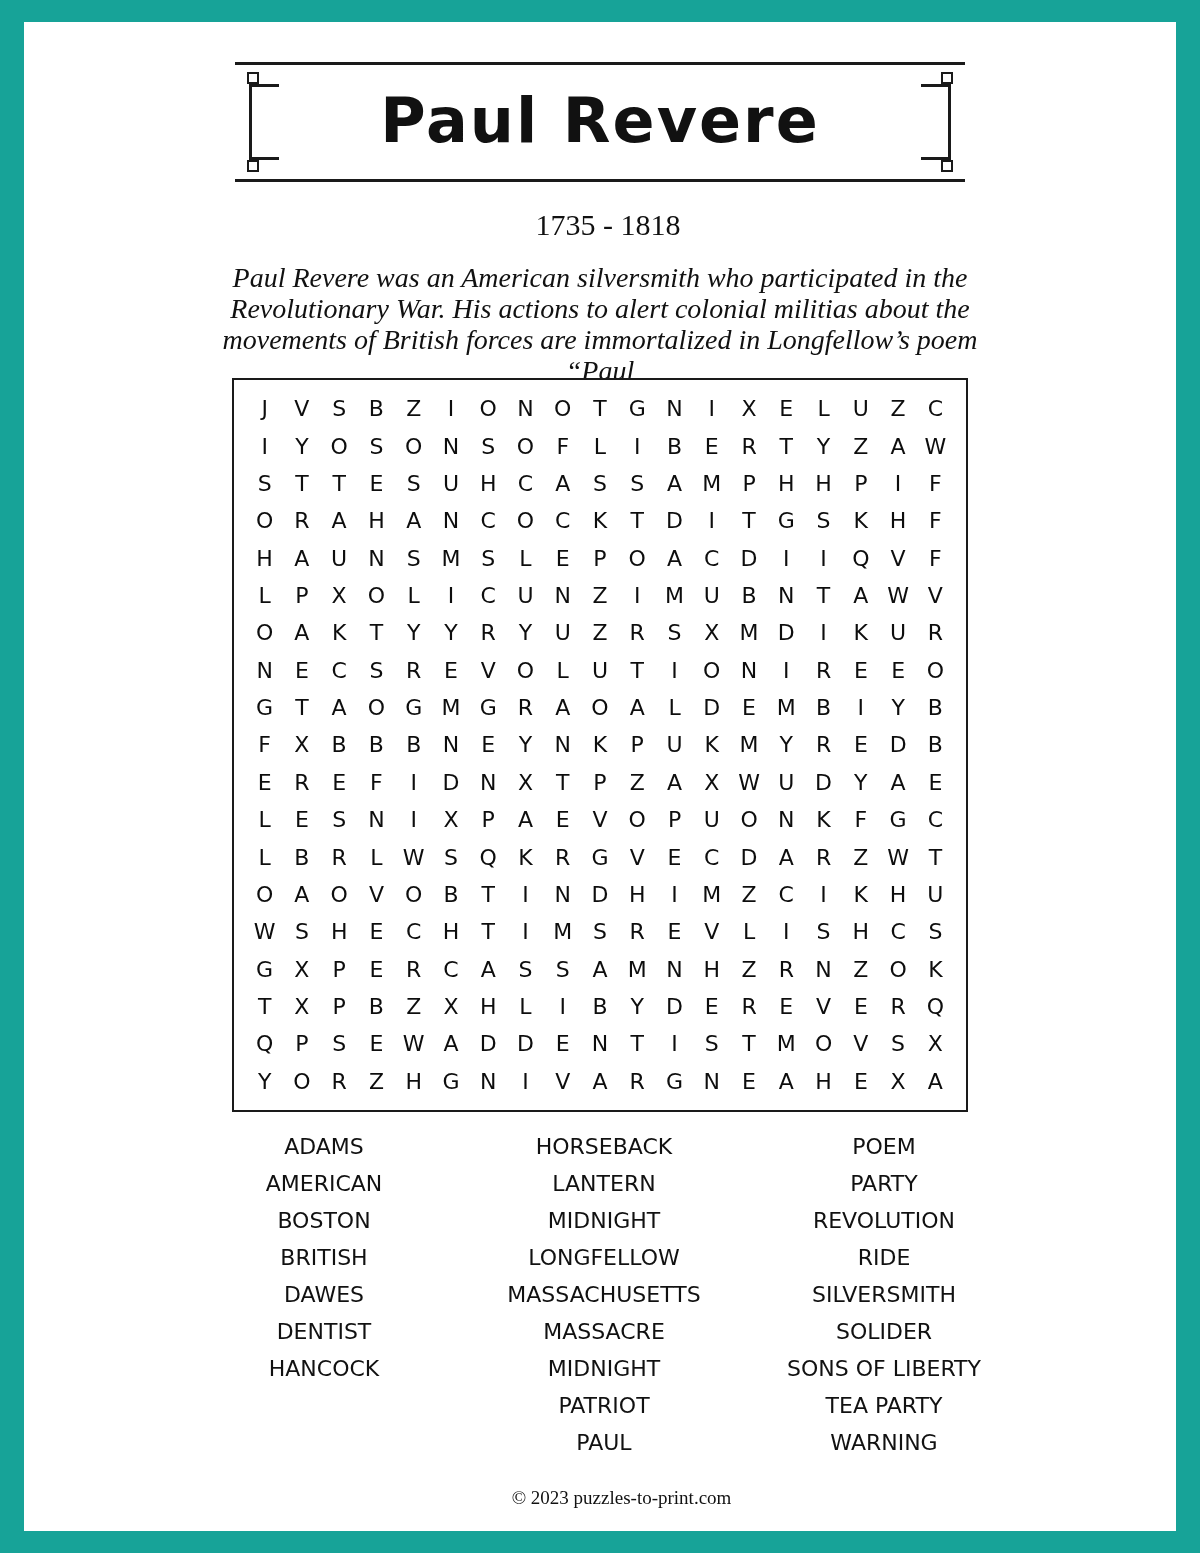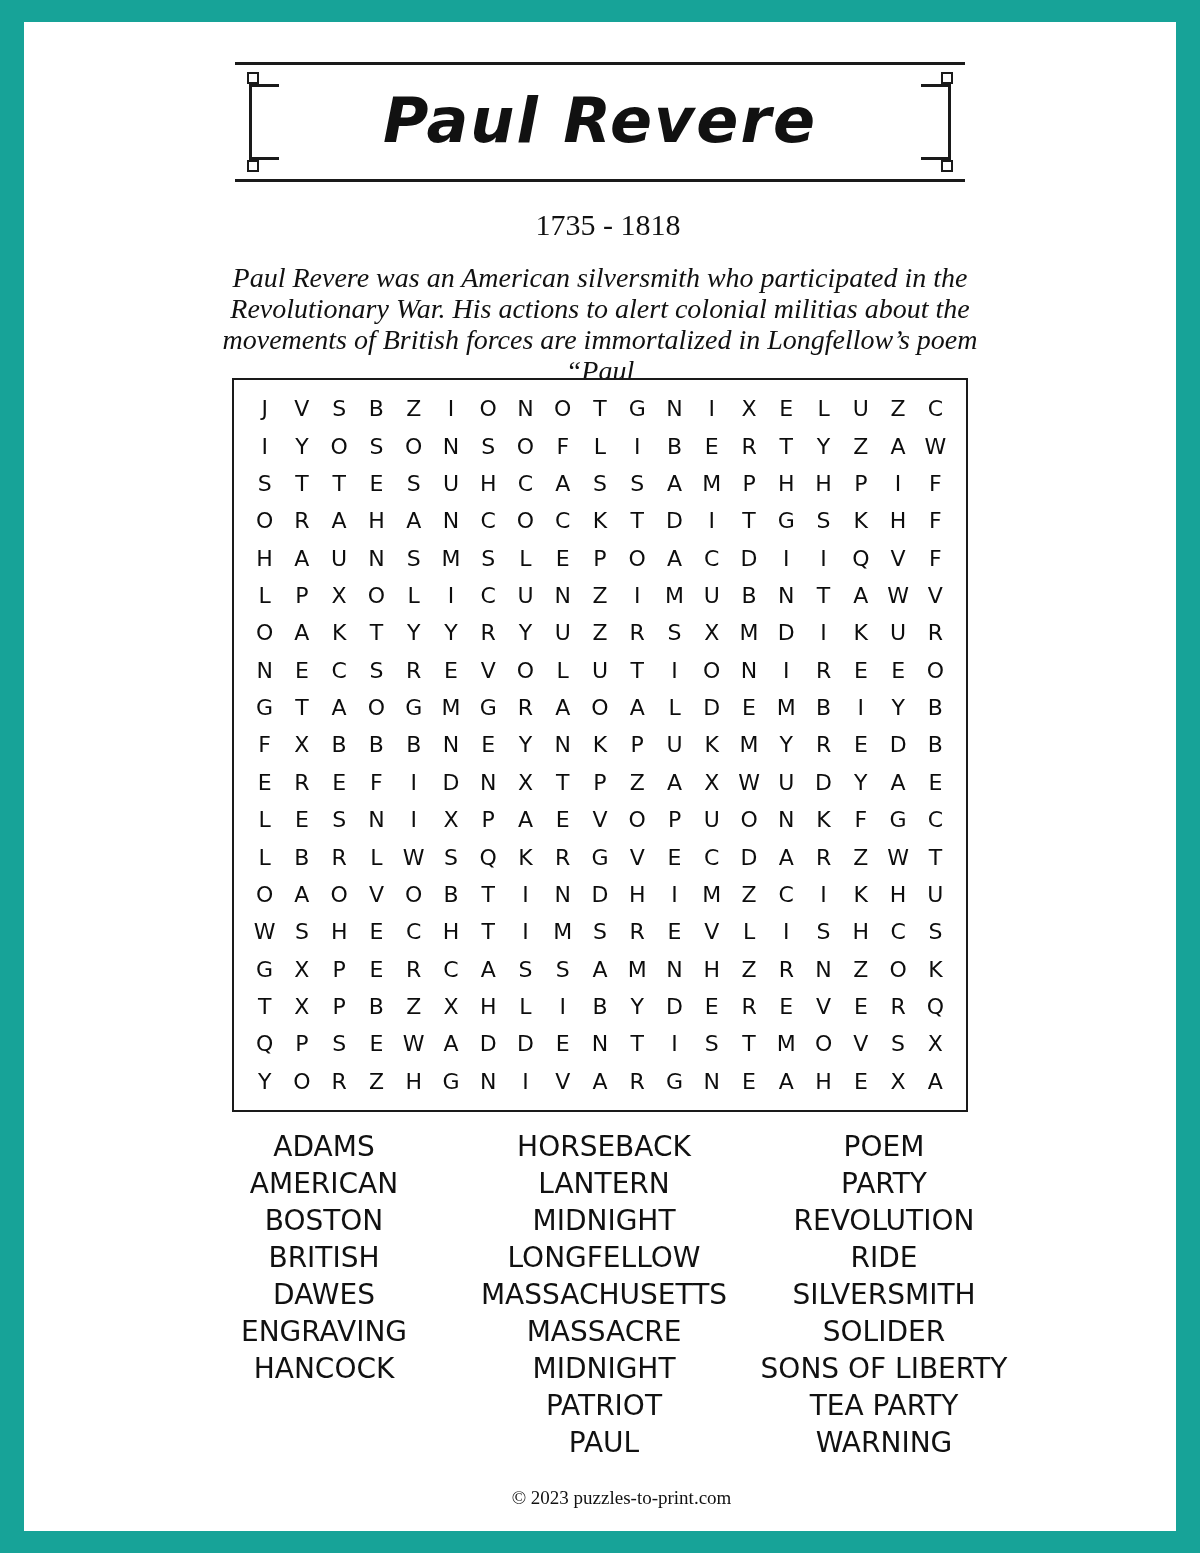--- a/index.html
+++ b/index.html
@@ -92,21 +92,20 @@
   #banner .nub.tr { right: 12px; top: 10px; }
   #banner .nub.br { right: 12px; bottom: 10px; }
 
   #puzzle-title {
     position: absolute;
     left: 0; right: 0; top: 0; bottom: 0;
     display: flex;
     align-items: center;
     justify-content: center;
     font-family: "DejaVu Sans", sans-serif;
-    font-style: italic;
     font-weight: bold;
     font-size: 62px;
     letter-spacing: 2px;
     color: #111111;
     padding-bottom: 4px;
   }
 
   
   #puzzle-dates {
     position: absolute;
@@ -168,21 +167,21 @@
     display: flex;
   }
   #word-list .wl-col {
     flex: 1 1 0;
     display: flex;
     flex-direction: column;
   }
   #word-list .word {
     text-align: center;
     font-family: "DejaVu Sans", sans-serif;
-    font-size: 28px;
+    font-size: 22px;
     line-height: 37px;
     color: #111111;
     white-space: nowrap;
   }
 
   
   #footer {
     position: absolute;
     left: 0; right: 0;
     bottom: 22px;
@@ -589,21 +588,21 @@
         </div>
     </div>
 
     <div id="word-list">
         <div class="wl-col">
           <div class="word">ADAMS</div>
           <div class="word">AMERICAN</div>
           <div class="word">BOSTON</div>
           <div class="word">BRITISH</div>
           <div class="word">DAWES</div>
-          <div class="word">ENGRAVING</div>
+          <div class="word">DENTIST</div>
           <div class="word">HANCOCK</div>
         </div>
         <div class="wl-col">
           <div class="word">HORSEBACK</div>
           <div class="word">LANTERN</div>
           <div class="word">MIDNIGHT</div>
           <div class="word">LONGFELLOW</div>
           <div class="word">MASSACHUSETTS</div>
           <div class="word">MASSACRE</div>
           <div class="word">MIDNIGHT</div>

